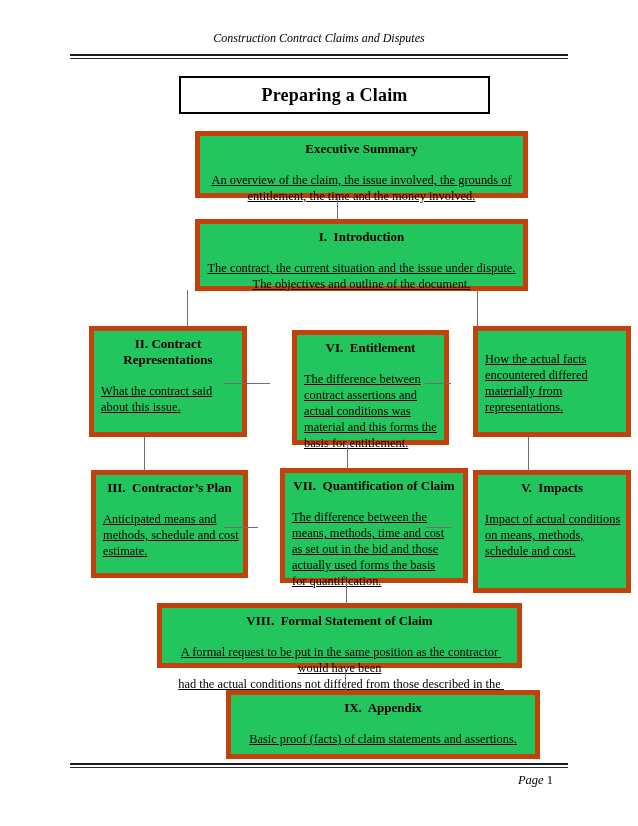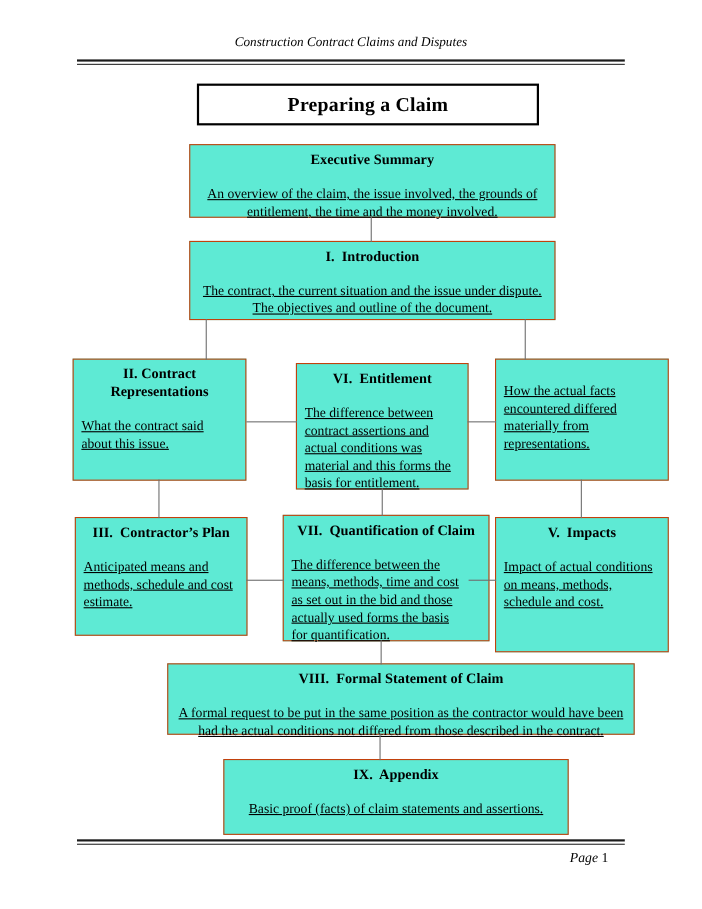--- a/index.html
+++ b/index.html
@@ -29,22 +29,23 @@
   
   .chart-title-box {
     left: 179px; top: 76px; width: 311px; height: 38px;
     border: 2px solid #000; background: #fff; box-sizing: border-box;
     display: flex; align-items: center; justify-content: center;
   }
   .chart-title-box .t { font-weight: bold; font-size: 18px; letter-spacing: .2px; }
 
   
   .node {
-    background: #5eead4; border: 1px solid #c2410c; box-sizing: border-box;
+    background: #22c55e; border: 5px solid #c2410c; box-sizing: border-box;
     padding: 5px 2px 2px 2px;
+    margin-left: 23px;
   }
   .node-title {
     text-align: center; font-weight: bold; font-size: 13px; line-height: 16px;
     white-space: pre;
   }
   .node-body {
     font-size: 12.4px; line-height: 16px; margin-top: 15px; white-space: pre-wrap; text-decoration: underline;
   }
   .node-body.center { text-align: center; }
   .node-body.left { text-align: left; padding-left: 5px; padding-right: 2px; }
@@ -114,21 +115,21 @@
 for quantification.</div>
 </div>
 
 <div class="abs node" style="left:450px;top:470px;width:158px;height:123px;">
   <div class="node-title">V.  Impacts</div>
   <div class="node-body left">Impact of actual conditions
 on means, methods,
 schedule and cost.</div>
 </div>
 
-<div class="abs node" style="left:152px;top:603px;width:425px;height:65px;">
+<div class="abs node" style="left:134px;top:603px;width:365px;height:65px;">
   <div class="node-title">VIII.  Formal Statement of Claim</div>
   <div class="node-body center">A formal request to be put in the same position as the contractor would have been
 had the actual conditions not differed from those described in the contract.</div>
 </div>
 
 <div class="abs node" style="left:203px;top:690px;width:314px;height:69px;">
   <div class="node-title">IX.  Appendix</div>
   <div class="node-body center">Basic proof (facts) of claim statements and assertions.</div>
 </div>
 

